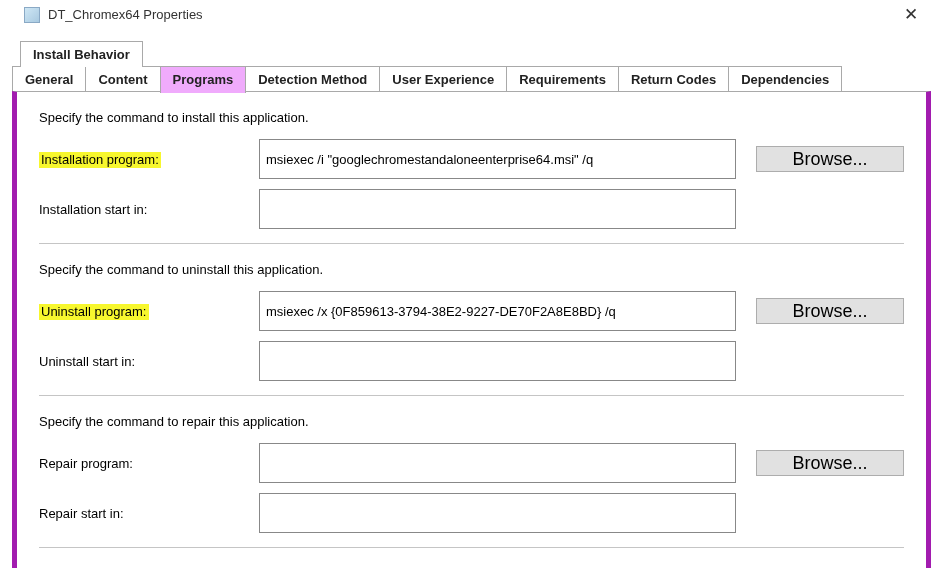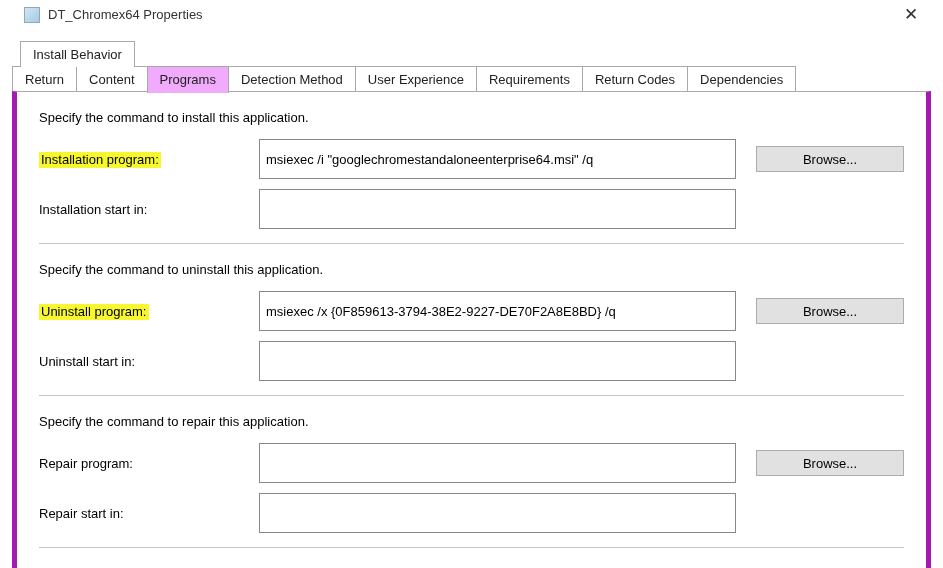--- a/index.html
+++ b/index.html
@@ -61,20 +61,21 @@
     .tab {
       padding: 5px 12px 5px 12px;
       border: 1px solid #a9a9a9;
       border-bottom: none;
       background: #fff;
       font-size: 13px;
       color: #222;
       cursor: pointer;
       margin-right: -1px;
       position: relative;
+      font-weight: bold;
     }
     .tab.upper-tab {
       z-index: 1;
     }
     .tab-row.lower {
       margin-top: -1px;
     }
     .tab.active {
       background: #f0abfc;
       z-index: 3;
@@ -122,21 +123,21 @@
       font-size: 13px;
       background: #fff;
       min-width: 0;
     }
     .browse-btn {
       width: 148px;
       height: 26px;
       background: #e1e1e1;
       border: 1px solid #adadad;
       font-family: inherit;
-      font-size: 13px;
+      font-size: 18px;
       cursor: pointer;
       margin-left: 10px;
       flex-shrink: 0;
     }
     .browse-spacer {
       width: 148px;
       margin-left: 10px;
       flex-shrink: 0;
     }
     hr.sep {
@@ -156,21 +157,21 @@
   <div class="close-btn">✕</div>
 </div>
 
 <div class="content">
 
   <div class="tab-row upper">
     <div class="tab upper-tab">Install Behavior</div>
   </div>
 
   <div class="tab-row lower">
-    <div class="tab">Return</div>
+    <div class="tab">General</div>
     <div class="tab">Content</div>
     <div class="tab active highlight">Programs</div>
     <div class="tab">Detection Method</div>
     <div class="tab">User Experience</div>
     <div class="tab">Requirements</div>
     <div class="tab">Return Codes</div>
     <div class="tab">Dependencies</div>
   </div>
 
   <div class="tab-panel">

